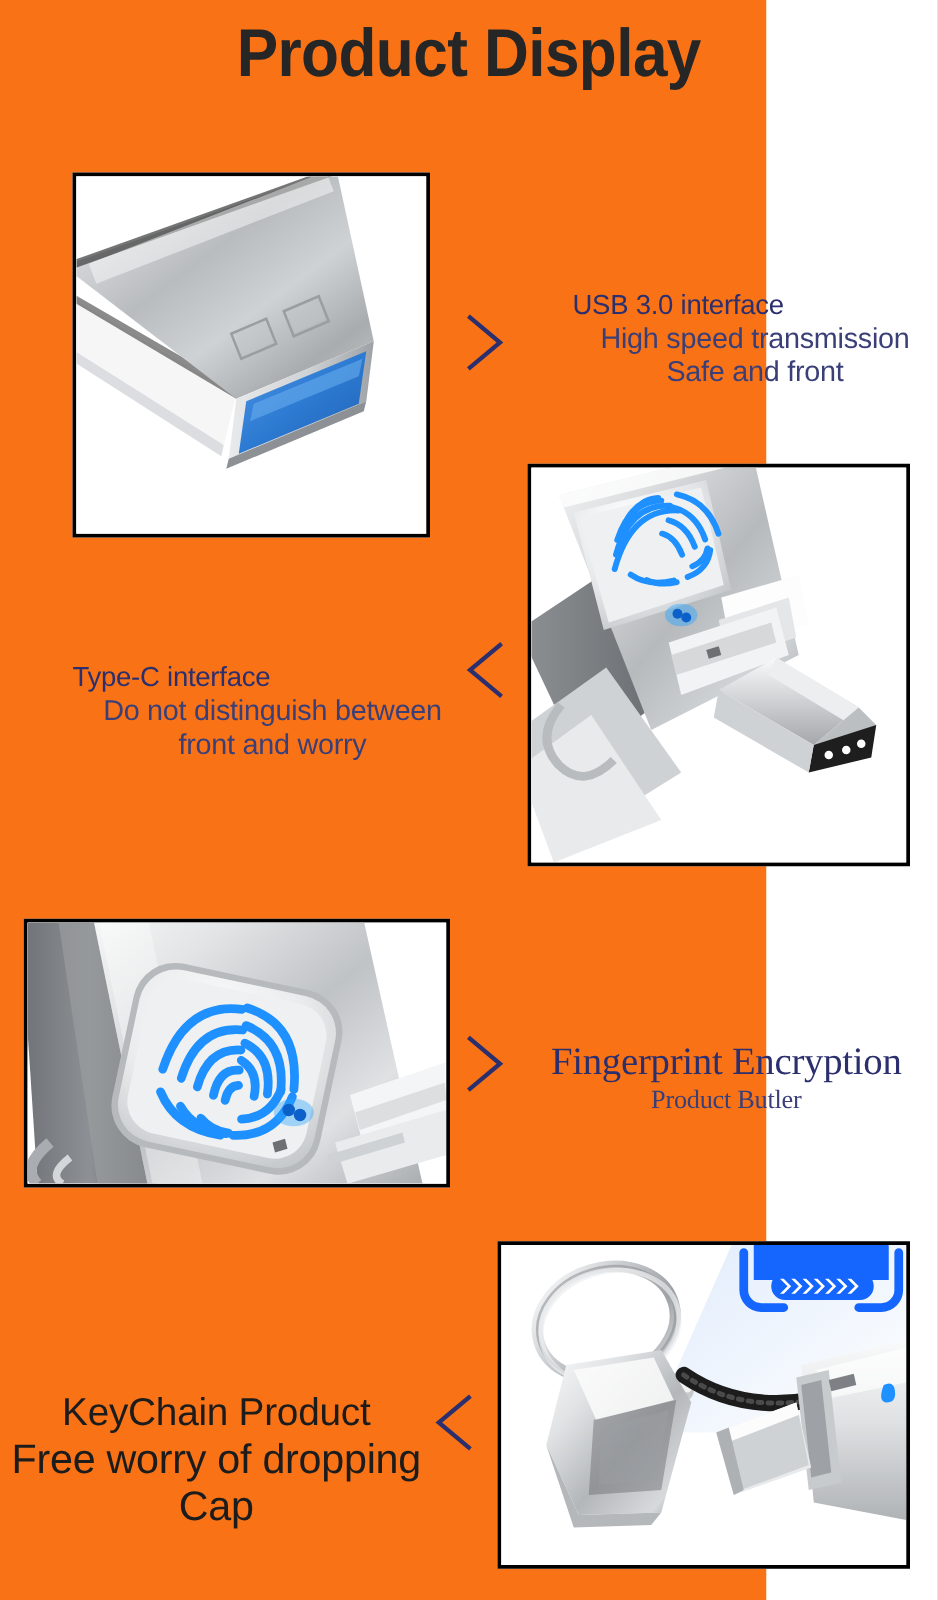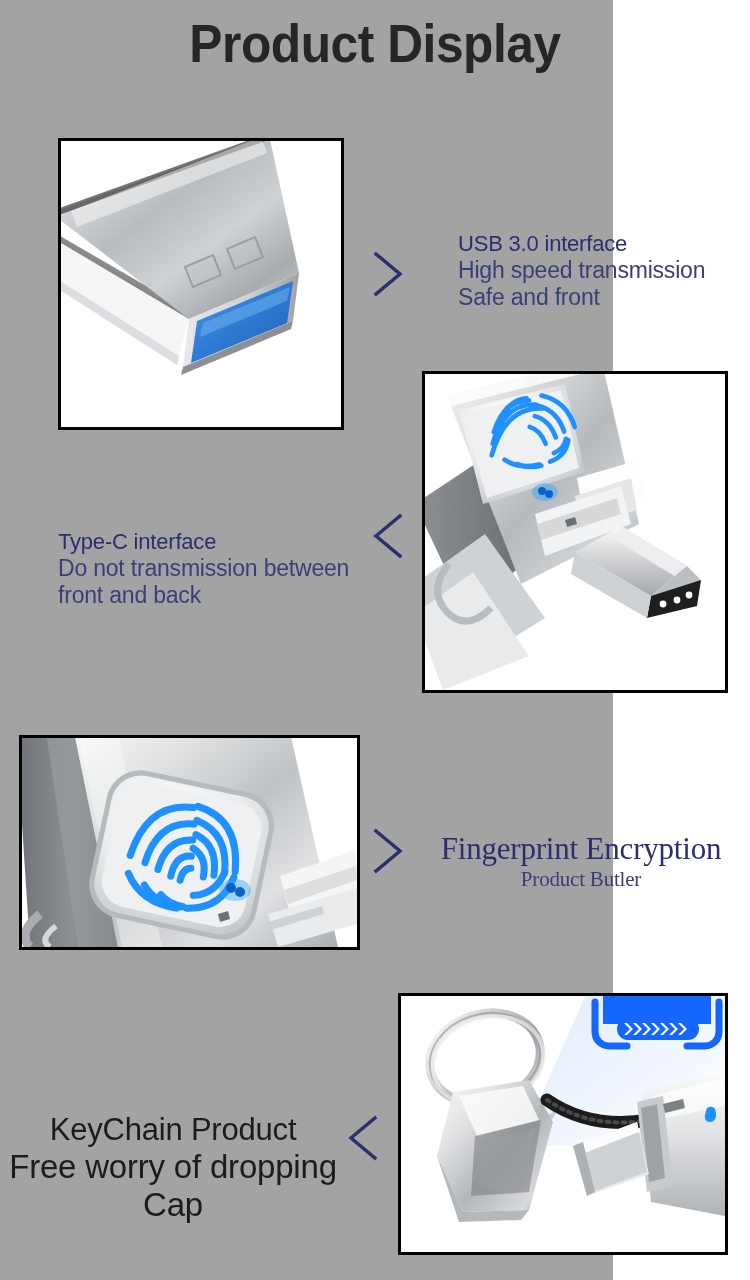--- a/index.html
+++ b/index.html
@@ -2,21 +2,21 @@
 <html><head>
 <meta charset="utf-8">
 <style>
   * { box-sizing: border-box; margin: 0; padding: 0; }
   html, body {
     width: 750px; height: 1280px;
     background: #ffffff;
     font-family: "Liberation Sans", sans-serif;
     overflow: hidden;
   }
-  .page { position: relative; width: 613px; height: 1280px; background: #a3a3a3; }
+  .page { position: relative; width: 613px; height: 1280px; background: #f97316; }
 
   
   .title {
     position: absolute; left: 0; top: 12px; width: 750px;
     text-align: center;
     font-family: "Liberation Sans", sans-serif;
     font-size: 54px; font-weight: bold;
     letter-spacing: -0.5px;
     color: #262626;
     transform: scaleX(0.92); transform-origin: center top;
@@ -32,21 +32,21 @@
   .photo { position: absolute; inset: 0; overflow: hidden; background: #fff; }
 
   
   .txt { position: absolute; color: #2b2f6e; }
   .txt .head {
     font-size: 22px; font-weight: normal; line-height: 1.12;
     color: #2b2f6e; letter-spacing: -0.2px;
   }
   .txt .sub {
     font-size: 23px; font-weight: normal; line-height: 1.17;
-    color: #3a3f78; letter-spacing: -0.2px;
+    color: #3a3f78; letter-spacing: -0.2px; text-align: center;
   }
   .txt.dark .head, .txt.dark .sub { color: #1c1c1c; font-weight: normal; }
   .txt.dark .head { font-size: 31px; }
   .txt.dark .sub  { font-size: 33px; }
   .txt.plain .head { font-weight: normal; font-size: 31px; }
   .txt.plain .sub { font-size: 21px; }
 
   .chev { position: absolute; }
   .chev svg { display: block; }
 
@@ -208,22 +208,22 @@
         </g>
         <path d="M150,178 L226,222 L222,244 L146,200 Z" fill="#cfd2d5"></path>
 
         <path d="M24,190 q-22,26 -2,48 q20,20 44,-4" fill="none" stroke="#b9bcbf" stroke-width="7"></path>
       </svg>
     </div>
   </div>
 
   <div class="txt" style="left:58px; top:492px; width:320px;margin-top:38px;">
     <div class="head">Type-C interface</div>
-    <div class="sub">Do not transmission between</div>
-    <div class="sub">front and back</div>
+    <div class="sub">Do not distinguish between</div>
+    <div class="sub">front and worry</div>
   </div>
 
   <div class="chev" style="left:368px; top:510px;">
     <svg width="40" height="52" viewBox="0 0 40 52">
       <polyline points="32,6 8,26 32,46" fill="none" stroke="#2b2f6e" stroke-width="3.4" stroke-linecap="square" stroke-linejoin="miter"></polyline>
     </svg>
   </div>
 
   <div class="frame" style="left:19px; top:735px; width:341px; height:215px;">
     <div class="photo">

